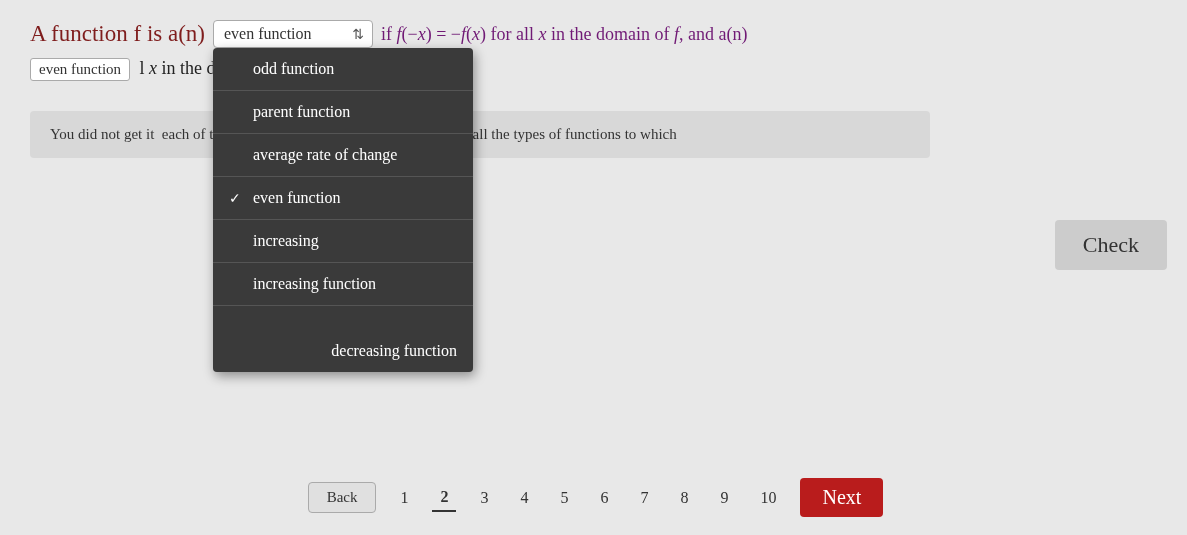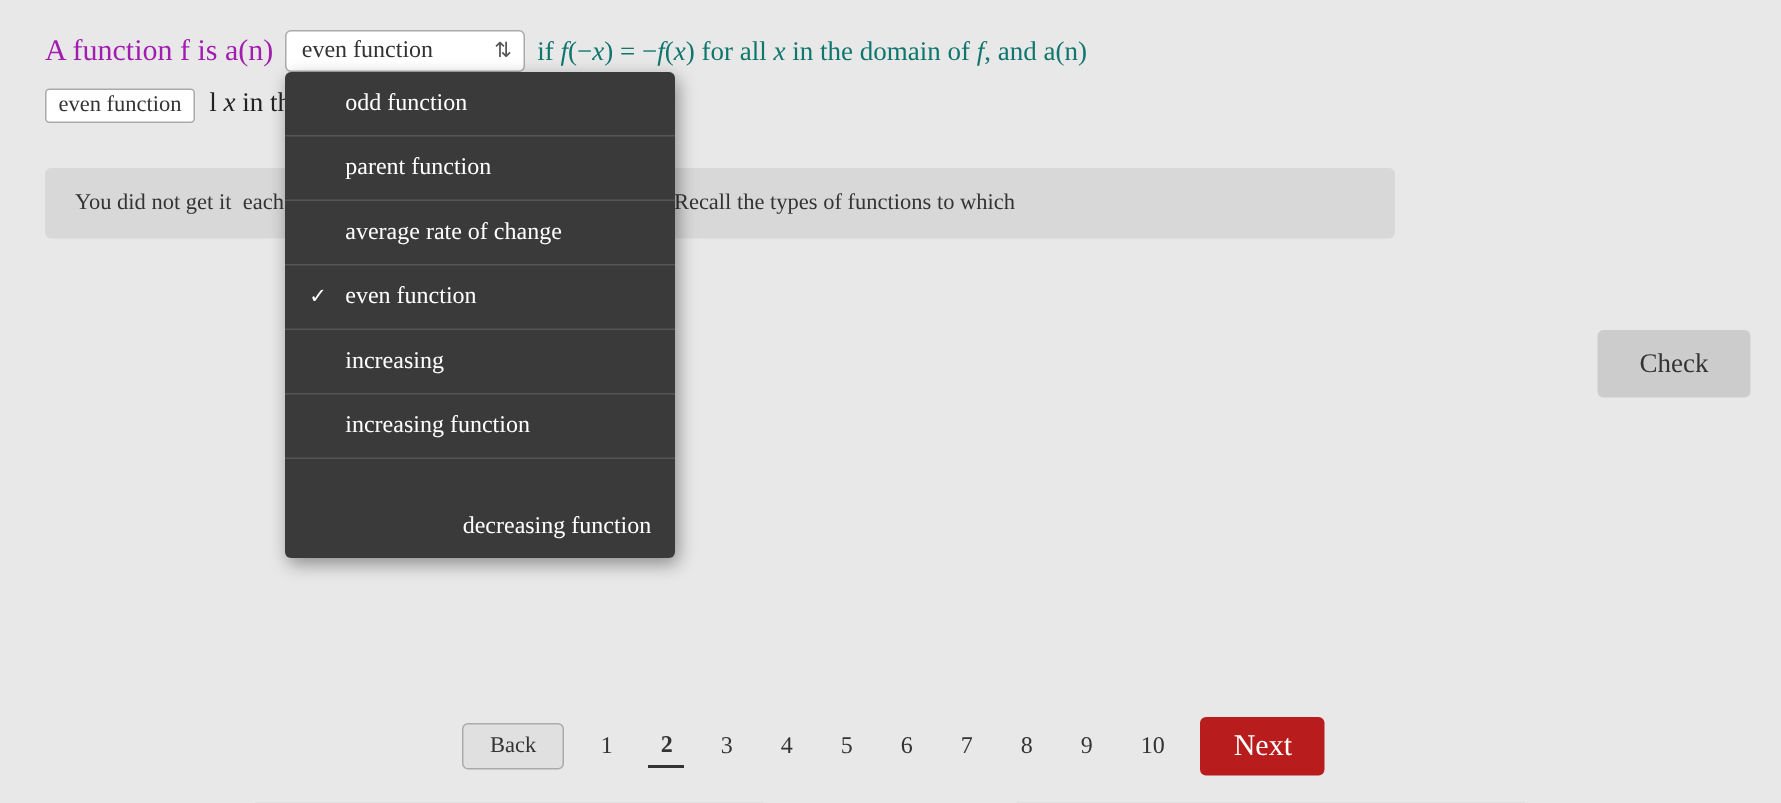--- a/index.html
+++ b/index.html
@@ -22,22 +22,22 @@
 
     .top-section {
       display: flex;
       align-items: center;
       gap: 8px;
       margin-bottom: 10px;
       flex-wrap: nowrap;
     }
 
     .question-text {
-      font-size: 20px;
-      color: #a21caf;
+      font-size: 23px;
+      color: #7f1d1d;
       white-space: nowrap;
     }
 
     .dropdown-container {
       position: relative;
       display: inline-block;
     }
 
     .dropdown-select {
       background: white;
@@ -58,21 +58,21 @@
       right: 8px;
       top: 50%;
       transform: translateY(-50%);
       pointer-events: none;
       color: #555;
       font-size: 14px;
     }
 
     .math-expression {
       font-size: 18px;
-      color: #0f766e;
+      color: #701a75;
       white-space: nowrap;
     }
 
     .second-line {
       font-size: 18px;
       color: #222;
       margin-left: 0;
       margin-bottom: 20px;
     }
 
@@ -143,21 +143,21 @@
 
     
     .check-button {
       position: absolute;
       right: 20px;
       top: 220px;
       background: #ccc;
       border: none;
       border-radius: 4px;
       padding: 12px 28px;
-      font-size: 18px;
+      font-size: 22px;
       font-family: Georgia, serif;
       color: #333;
       cursor: pointer;
     }
 
     
     .pagination-bar {
       position: absolute;
       bottom: 18px;
       left: 4px;

